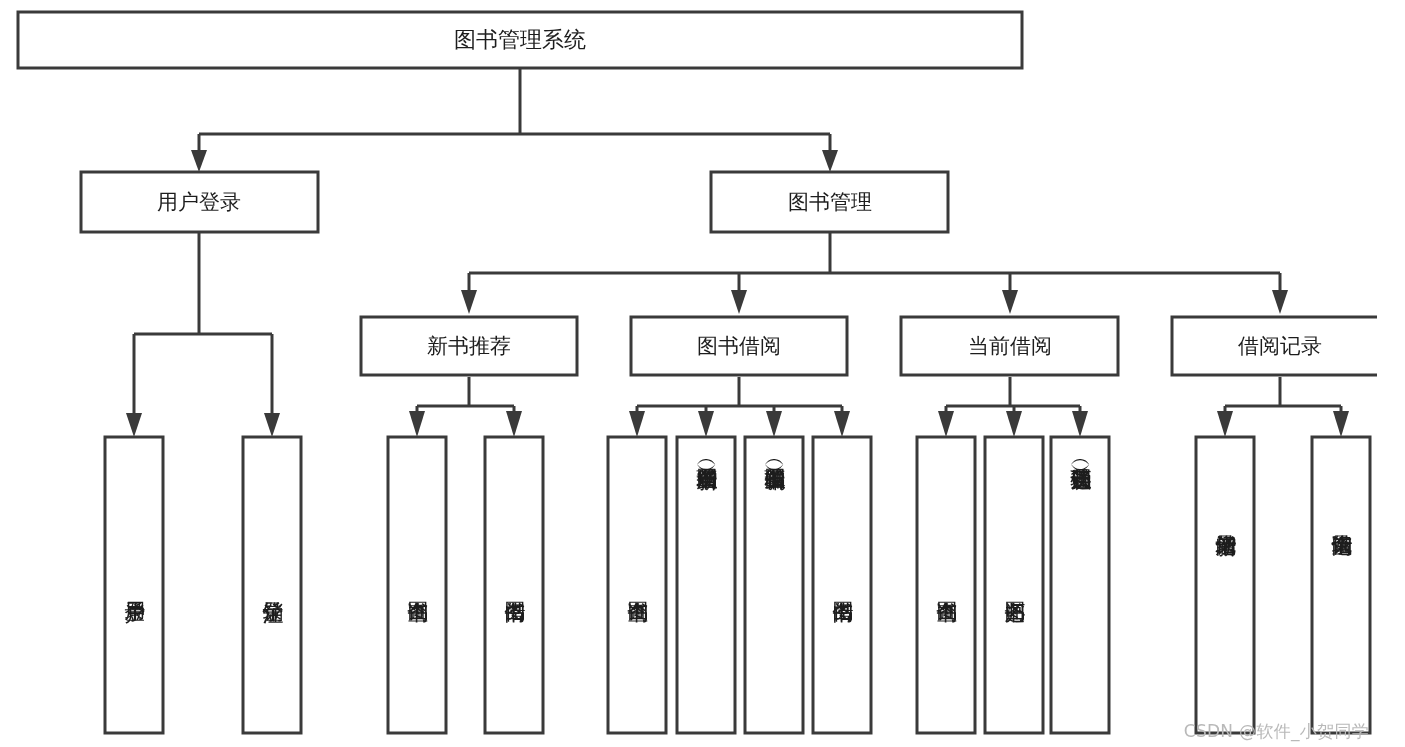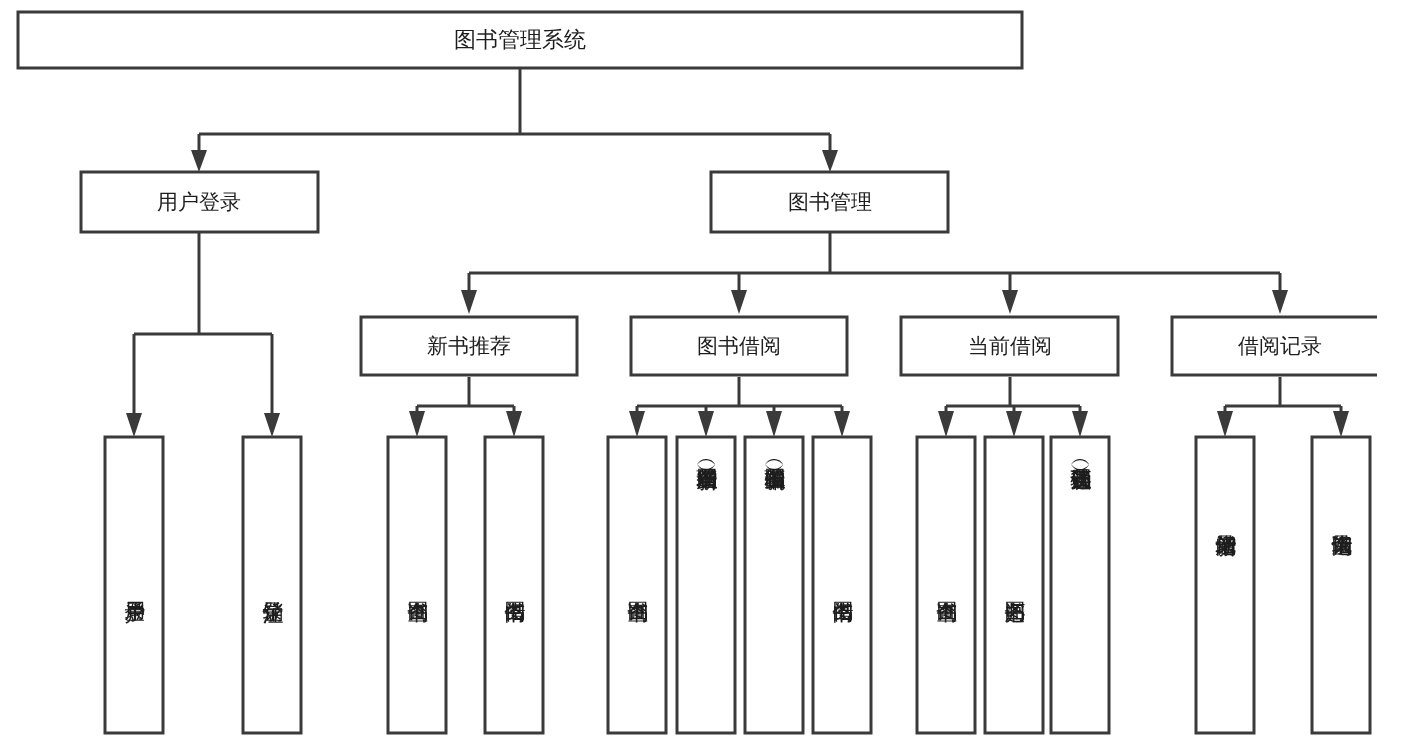--- a/index.html
+++ b/index.html
@@ -234,14 +234,15 @@
       <text class="node-label node-label-vertical" x="1225" y="518" writing-mode="tb" glyph-orientation-vertical="0">新增借阅记录</text>
     </g>
 
     <g>
       <rect class="node-box" x="1312" y="437" width="58" height="296"></rect>
       <text class="node-label node-label-vertical" x="1341" y="518" writing-mode="tb" glyph-orientation-vertical="0">查询借阅记录</text>
     </g>
 
   </svg>
 
+  <div class="watermark-text">CSDN @软件_小贺同学</div>
 
 </div>
 
 </body></html>

